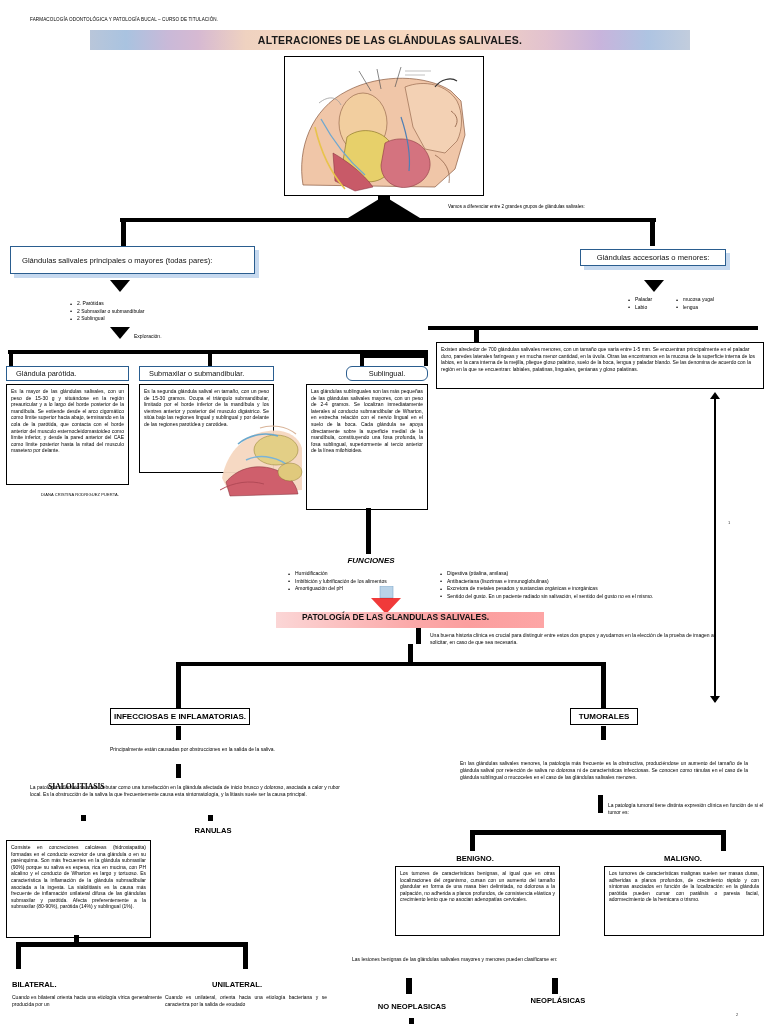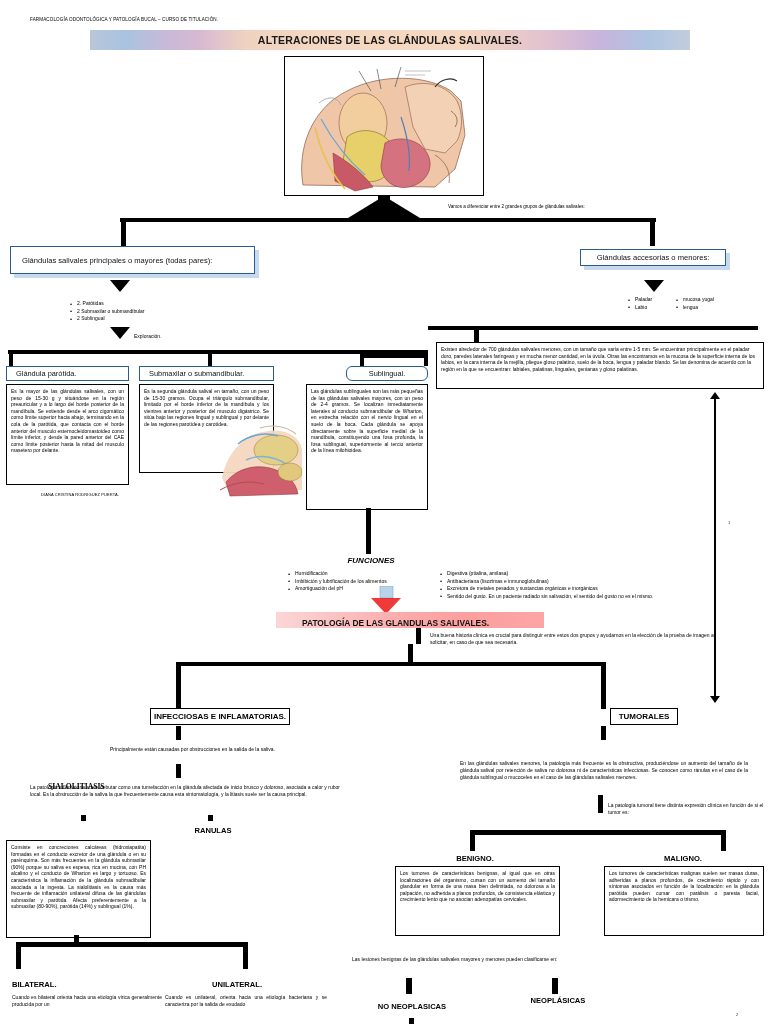--- a/index.html
+++ b/index.html
@@ -88,37 +88,37 @@
   }
   .plain-text {
     font-size: 5px; line-height: 1.35; text-align: justify; color: #000;
   }
   .bold-head {
     font-weight: bold; font-size: 7.6px; color: #000;
   }
   .box-black {
     border: 1.3px solid #000; background: #fff;
     display: flex; align-items: center; justify-content: center;
-    font-weight: bold; font-size: 8px; margin-left: 40px;
+    font-weight: bold; font-size: 8px;
   }
 
   
   ul.b { margin: 0; padding: 0 0 0 9px; list-style: none; }
   ul.b li {
     font-size: 5px; line-height: 1.5; position: relative; padding-left: 6px;
   }
   ul.b li::before {
     content: "•"; position: absolute; left: -1px; top: -0.5px; font-size: 6px;
   }
 
   .funciones-title { font-weight: bold; font-size: 8px; text-align: center; font-style: italic; }
 
   .pat-banner {
     background: linear-gradient(to right, #fbd6d6 0%, #fba9a9 50%, #fb9e9e 72%, #fda5a5 100%);
-    display: flex; align-items: flex-end;
+    display: flex; align-items: flex-start;
     padding-left: 26px;
     font-weight: bold; font-size: 8.4px; color: #111;
   }
 
   .big-arrow-red {
     position: absolute;
     width: 26px;
   }
 
   .caption-small { font-size: 4px; letter-spacing: .1px; }

